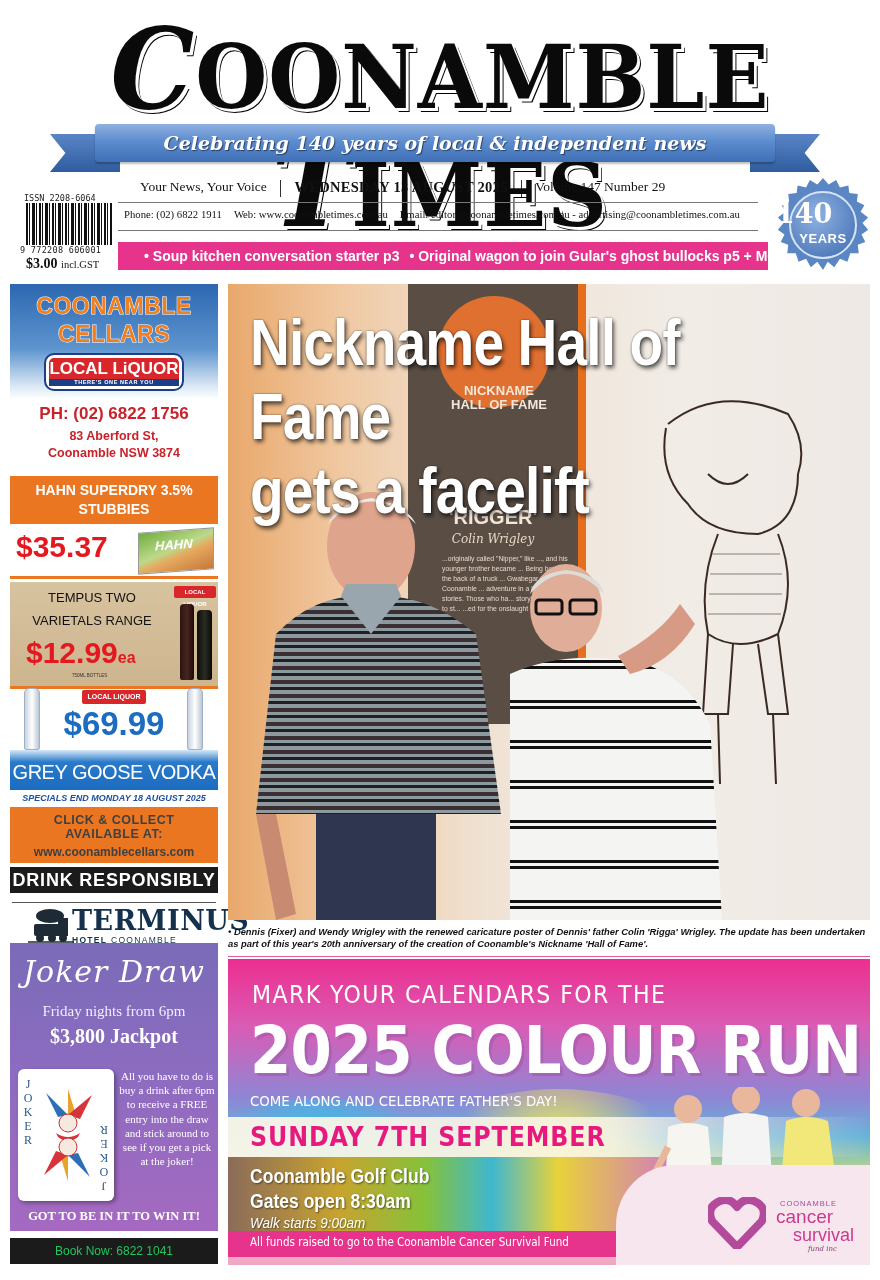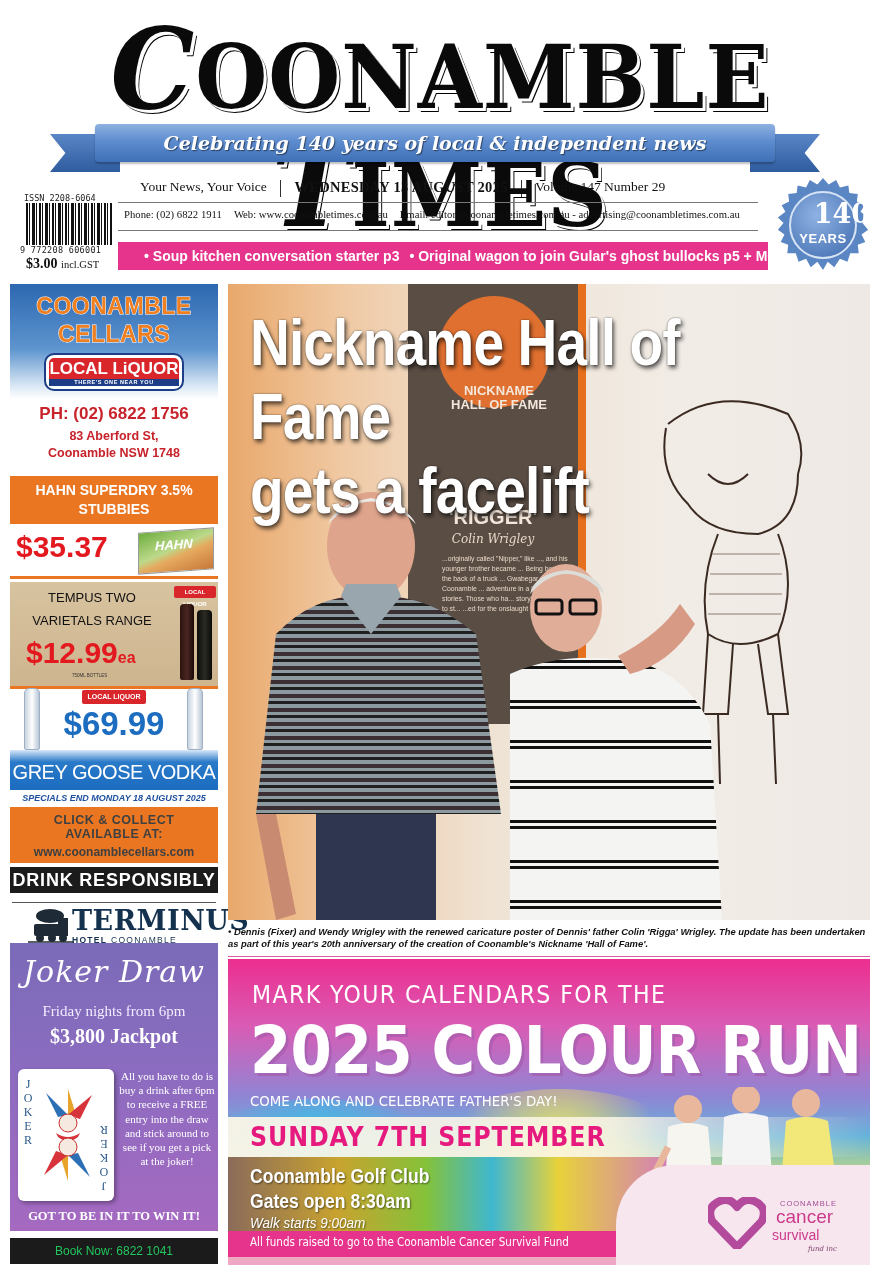--- a/index.html
+++ b/index.html
@@ -32,21 +32,21 @@
 #tagline-row .date{font-weight:bold;font-size:14.5px;letter-spacing:.3px}
 .hrule{height:1px;background:#777}
 #rule1{left:118px;top:202px;width:640px}
 #contact-row{left:124px;top:208px;width:640px;height:18px;font-family:"Liberation Serif",serif;font-size:10.7px;color:#111;white-space:nowrap;display:flex;gap:12px}
 #rule2{left:118px;top:230px;width:640px}
 #teaser-bar{left:118px;top:242px;width:650px;height:28px;background:#e6348c;color:#fff;font-weight:bold;font-size:14px;line-height:28px;white-space:nowrap;padding-left:26px;display:flex;gap:10px}
 
 #badge{left:776px;top:178px;width:94px;height:94px}
 #badge .burst{position:absolute;inset:0;background:#5b86c4;clip-path:polygon(50% 0%,56% 7%,64% 2%,68% 10%,77% 8%,78% 16%,87% 17%,86% 25%,94% 29%,90% 36%,98% 42%,92% 48%,98% 55%,91% 60%,95% 68%,87% 71%,88% 80%,79% 80%,76% 89%,68% 86%,62% 95%,55% 89%,50% 98%,44% 89%,37% 95%,32% 86%,24% 89%,21% 80%,12% 80%,13% 71%,5% 68%,9% 60%,2% 55%,8% 48%,2% 42%,10% 36%,6% 29%,14% 25%,13% 17%,22% 16%,23% 8%,32% 10%,36% 2%,44% 7%)}
 #badge .disc{position:absolute;left:13px;top:13px;width:68px;height:68px;border-radius:50%;background:radial-gradient(circle at 40% 35%,#8fb2e3,#3d6aae);border:2px solid #d6e3f5}
-#badge-num{position:absolute;left:0;width:94px;top:22px;text-align:right;font-family:"DejaVu Serif",serif;font-size:27px;color:#fff;font-weight:bold;line-height:28px}
+#badge-num{position:absolute;left:0;width:94px;top:22px;text-align:left;font-family:"DejaVu Serif",serif;font-size:27px;color:#fff;font-weight:bold;line-height:28px}
 #badge-lbl{position:absolute;left:0;width:94px;top:53px;text-align:center;font-size:13px;color:#fff;font-weight:bold;letter-spacing:.5px}
 
 
 #cellars-ad{left:10px;top:284px;width:208px;height:610px}
 #cellars-head{position:absolute;left:0;top:0;width:208px;height:186px;background:linear-gradient(180deg,#2c67b0 0%,#5e95cf 35%,#dbe8f5 55%,#fff 62%)}
 #cellars-name{position:absolute;left:0;top:8px;width:208px;text-align:center;font-size:23px;line-height:28px;font-weight:900;color:#f07f1f;-webkit-text-stroke:1px #fff;letter-spacing:.5px;paint-order:stroke fill}
 #ll-logo{position:absolute;left:36px;top:71px;width:136px;height:34px;background:#d8262b;border:3px solid #fff;outline:2px solid #1d3e86;border-radius:8px;text-align:center}
 #ll-text{display:block;color:#fff;font-weight:900;font-size:17px;line-height:21px}
 #ll-sub{display:block;color:#fff;font-size:5.5px;font-weight:bold;letter-spacing:.6px;line-height:7px;background:#1d3e86}
 #cellars-phone{position:absolute;left:0;top:120px;width:208px;text-align:center;color:#c8222a;font-weight:bold;font-size:17px}
@@ -131,21 +131,21 @@
 #cr-crowd{position:absolute;left:0;top:198px;width:440px;height:74px;background:linear-gradient(90deg,#8b6b5a 0%,#c8a32f 25%,#85c23a 45%,#3fb7cf 60%,#e8d23a 75%,#d37fb8 100%)}
 #cr-venue{position:absolute;left:22px;top:205px;color:#fff;font-weight:bold;font-size:19.5px;line-height:25px;transform:scaleX(.9);transform-origin:left;white-space:nowrap;text-shadow:1px 1px 2px rgba(0,0,0,.5)}
 #cr-walk{position:absolute;left:22px;top:255px;color:#fff;font-style:italic;font-size:15px;transform:scaleX(.9);transform-origin:left;white-space:nowrap;text-shadow:1px 1px 2px rgba(0,0,0,.5)}
 #cr-runners{position:absolute;left:400px;top:128px;width:242px;height:150px}
 #cr-funds-bar{position:absolute;left:0;top:272px;width:390px;height:26px;background:#e6348c}
 #cr-funds{position:absolute;left:22px;top:276px;color:#fff;font-family:"DejaVu Sans",sans-serif;font-size:11.5px;white-space:nowrap;transform:scaleX(.9);transform-origin:left}
 #ccs-logo{position:absolute;left:388px;top:206px;width:254px;height:100px;background:#f7e6ee;border-radius:60px 0 0 0}
 #ccs-heart{position:absolute;left:92px;top:32px;width:58px;height:52px}
 #ccs-coonamble{position:absolute;left:164px;top:34px;color:#a44a98;font-size:7.5px;letter-spacing:1px}
 #ccs-cancer{position:absolute;left:160px;top:42px;color:#cc3a8c;font-size:19px;line-height:20px}
-#ccs-survival{position:absolute;left:156px;top:60px;color:#cc3a8c;font-size:14px;line-height:20px}
+#ccs-survival{position:absolute;left:177px;top:60px;color:#cc3a8c;font-size:18px;line-height:20px}
 #ccs-fund{position:absolute;left:192px;top:80px;color:#7a3d6a;font-family:"DejaVu Serif",serif;font-style:italic;font-size:7px}
 </style>
 </head>
 <body>
 
 <div id="masthead" class="abs">
   <div id="mast-title" class="abs"><span class="cap">C</span><span>OONAMBLE </span><span class="cap">T</span><span>IMES</span></div>
 </div>
 
 <div id="ribbon" class="abs">
@@ -189,21 +189,21 @@
 </div>
 
 <div id="cellars-ad" class="abs">
   <div id="cellars-head">
     <div id="cellars-name"><span>COONAMBLE</span><br><span>CELLARS</span></div>
     <div id="ll-logo">
       <span id="ll-text">LOCAL LiQUOR</span>
       <span id="ll-sub">THERE'S ONE NEAR YOU</span>
     </div>
     <div id="cellars-phone">PH: (02) 6822 1756</div>
-    <div id="cellars-addr"><span>83 Aberford St,</span><br><span>Coonamble NSW 1748</span></div>
+    <div id="cellars-addr"><span>83 Aberford St,</span><br><span>Coonamble NSW 3874</span></div>
   </div>
 
   <div id="hahn-bar"><span>HAHN SUPERDRY 3.5%</span><br><span>STUBBIES</span></div>
   <div id="hahn-price">$35.37</div>
   <div id="hahn-box">
       <span>HAHN</span>
     </div>
   <div id="orange-rule-a"></div>
 
   <div id="tempus-box">

